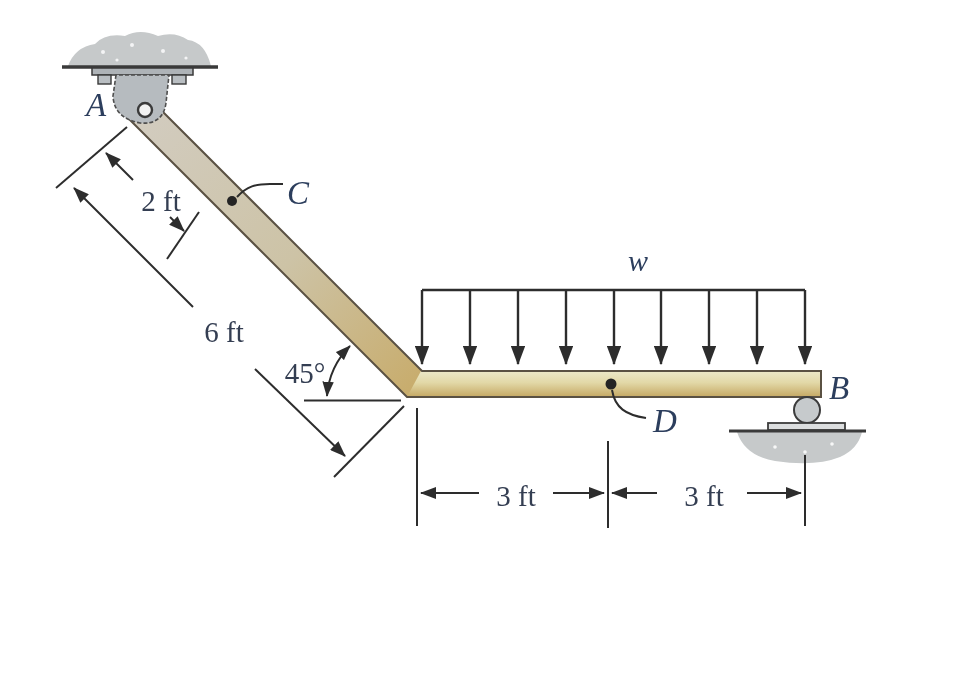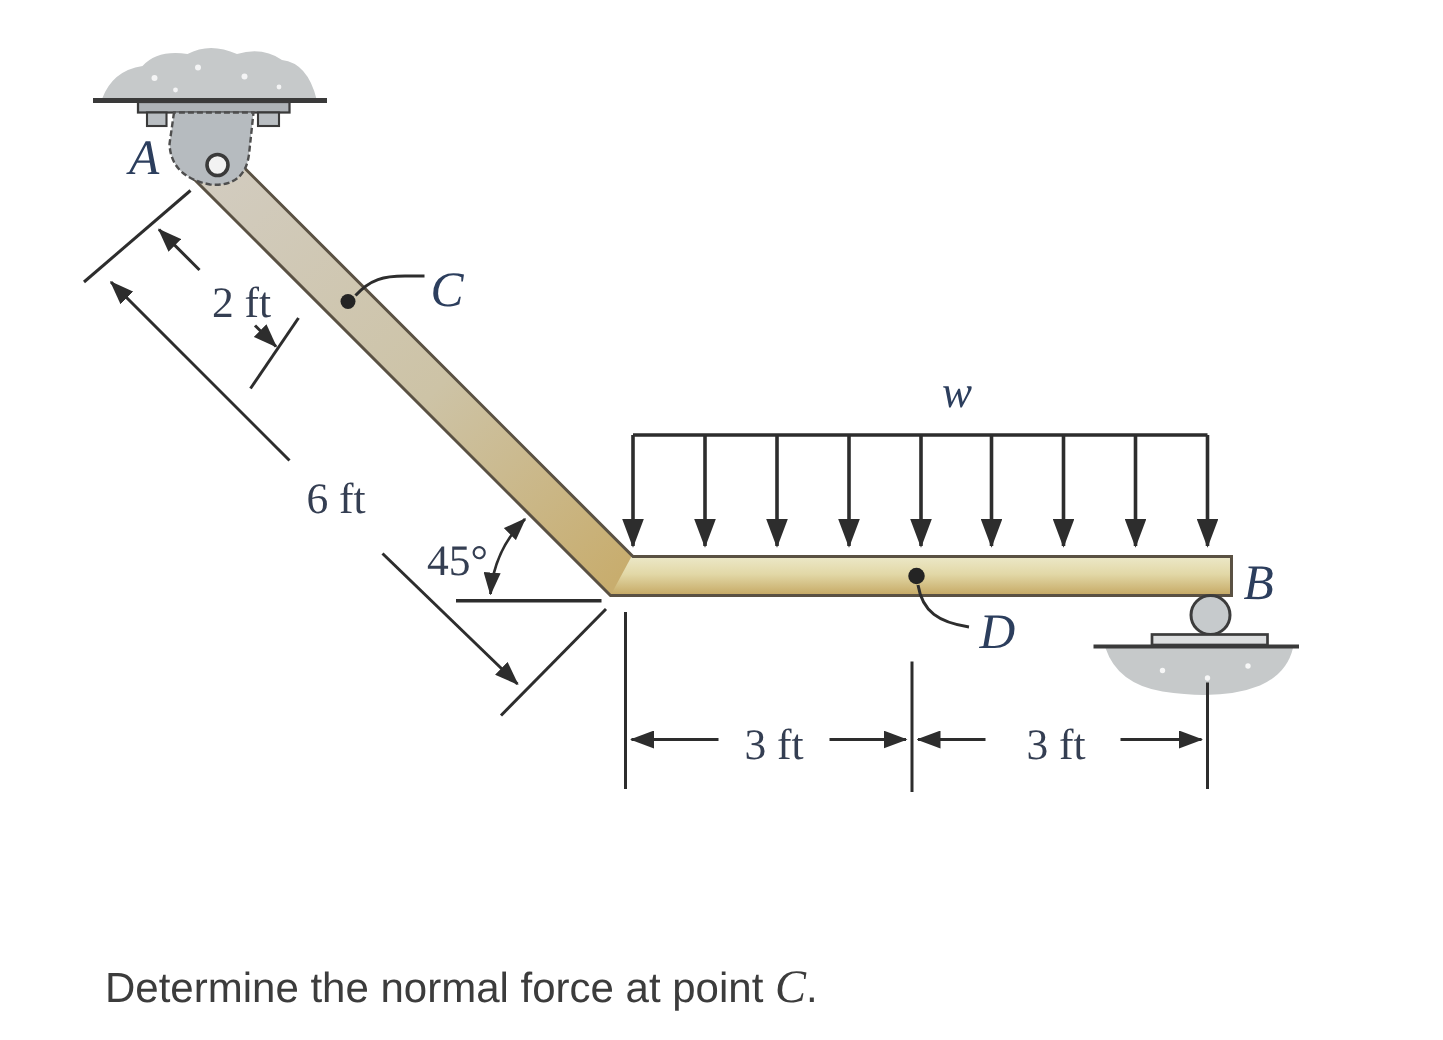--- a/index.html
+++ b/index.html
@@ -125,17 +125,14 @@
     <line x1="805" y1="455" x2="805" y2="526"></line>
     <line x1="479" y1="493" x2="421" y2="493" marker-end="url(#arr)"></line>
     <line x1="553" y1="493" x2="604" y2="493" marker-end="url(#arr)"></line>
     <line x1="657" y1="493" x2="612" y2="493" marker-end="url(#arr)"></line>
     <line x1="747" y1="493" x2="801" y2="493" marker-end="url(#arr)"></line>
   </g>
   <text class="dim-label" x="516" y="506" text-anchor="middle">3 ft</text>
   <text class="dim-label" x="704" y="506" text-anchor="middle">3 ft</text>
 </svg>
 
-<div class="question">
-  <span>Determine the normal force at point </span><span class="math-c">C</span><span>.</span>
-</div>
 
 </div>
 
 </body></html>

